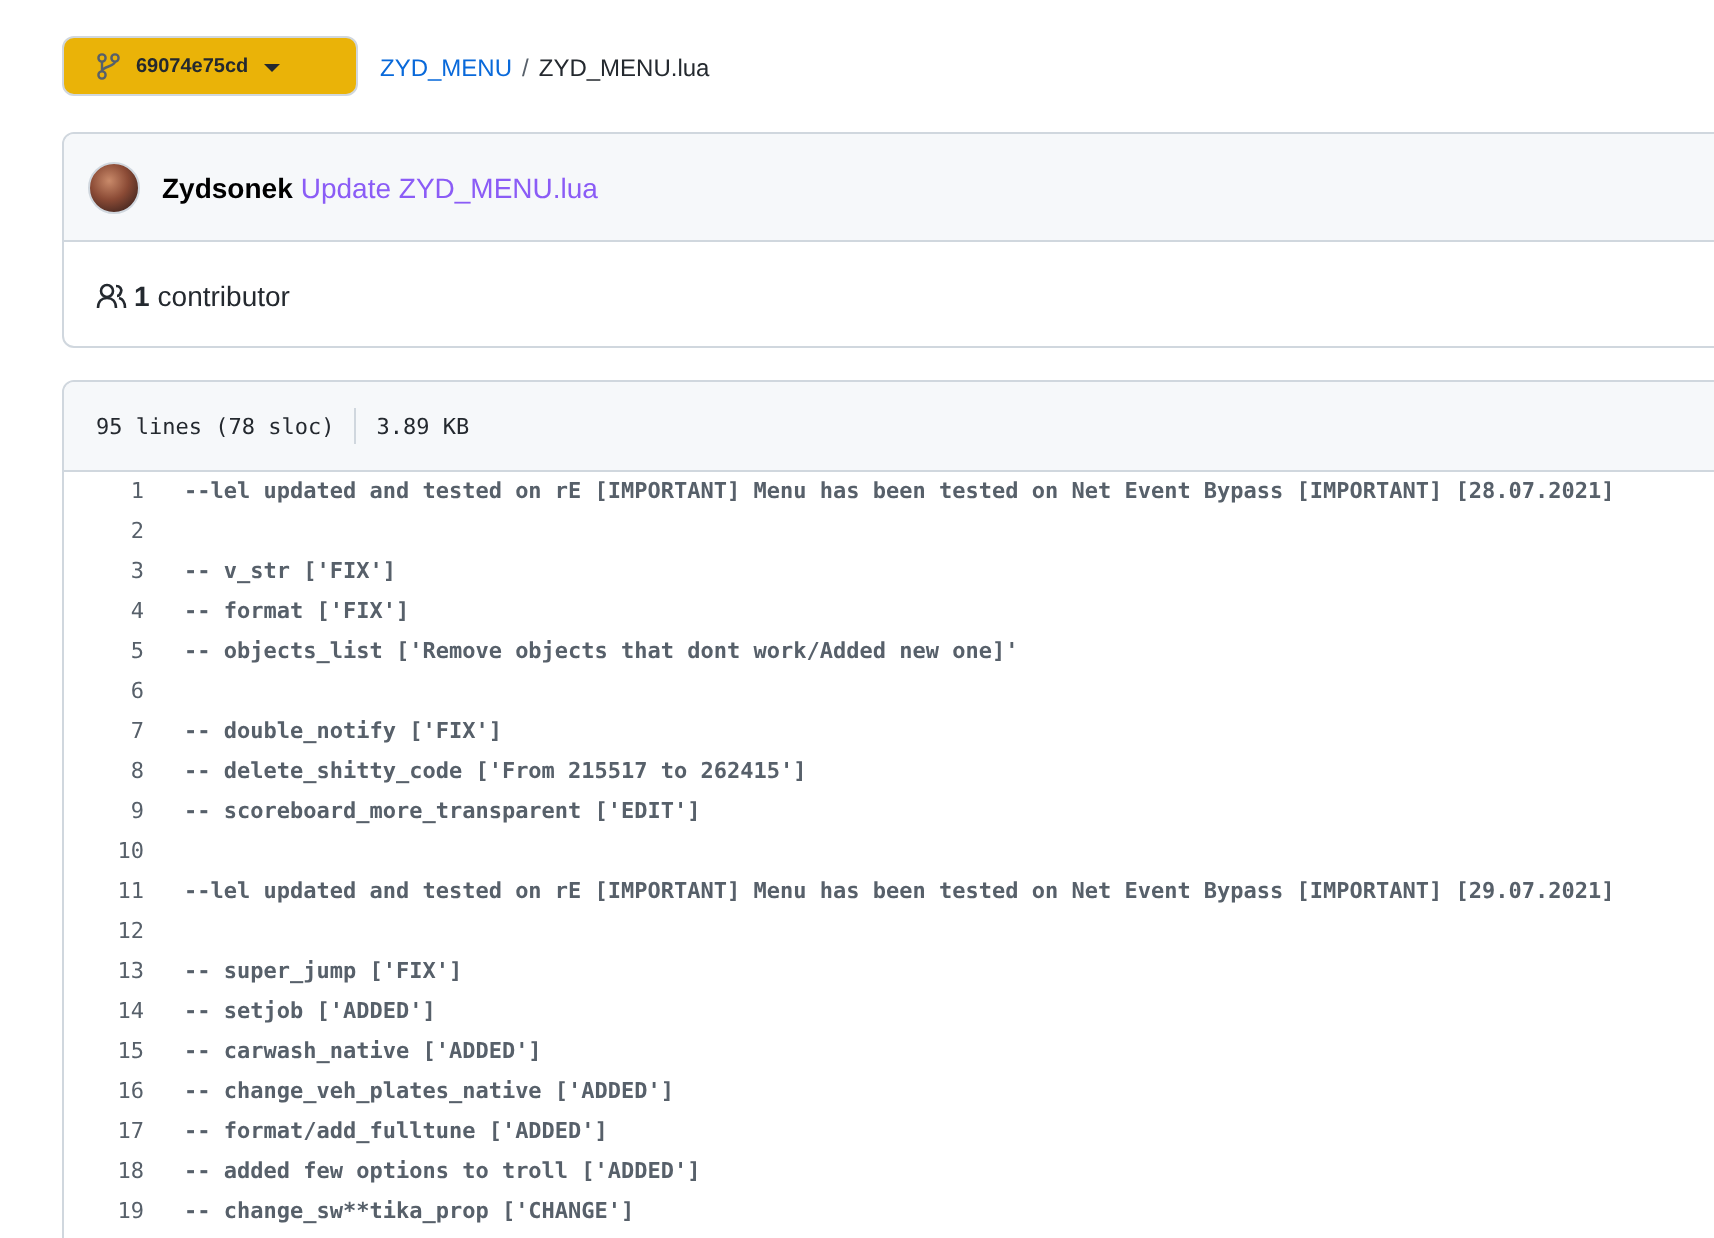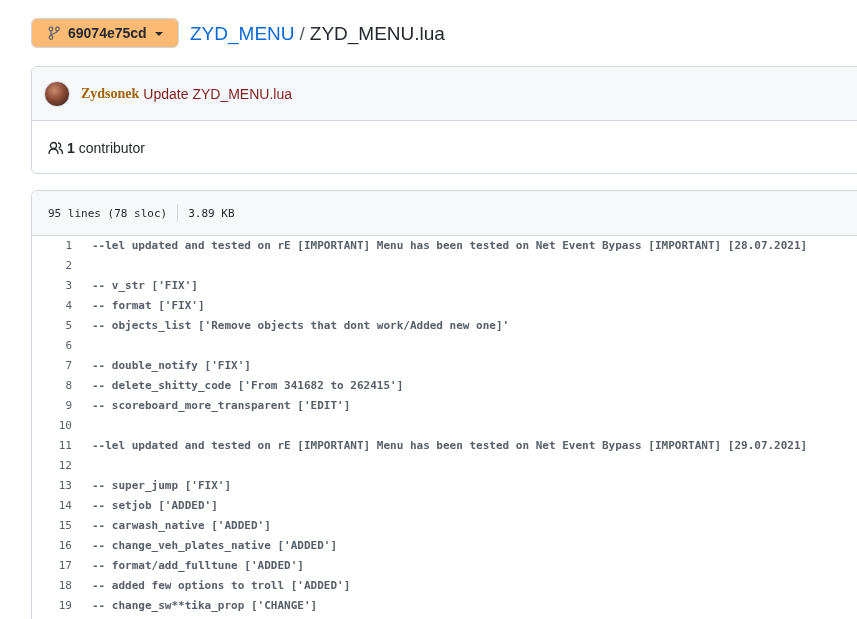--- a/index.html
+++ b/index.html
@@ -7,36 +7,36 @@
       width: 857px; height: 619px; overflow: hidden;
       background: #ffffff;
       font-family: "Liberation Sans", sans-serif;
       color: #24292f;
       position: relative;
     }
     .branch-btn {
       position: absolute; left: 31px; top: 18px;
       width: 148px; height: 30px; box-sizing: border-box;
       border: 1px solid #d0d7de; border-radius: 6px;
-      background: #fdba74;
+      background: #eab308;
       display: flex; align-items: center;
       padding-left: 16px;
-      font-size: 14px; font-weight: 600; color: #24292f;
+      font-size: 10px; font-weight: 600; color: #24292f;
       cursor: pointer;
     }
     .branch-btn svg { margin-right: 8px; }
     .branch-btn .caret {
       display: inline-block; width: 0; height: 0;
       border-left: 4px solid transparent; border-right: 4px solid transparent;
       border-top: 4px solid #24292f;
       margin-left: 8px; margin-top: 2px;
     }
     .breadcrumb {
       position: absolute; left: 190px; top: 24px;
-      font-size: 19px; line-height: 20px;
+      font-size: 12px; line-height: 20px;
     }
     .breadcrumb .repo { color: #0969da; text-decoration: none; }
     .breadcrumb .sep { color: #57606a; margin: 0 5px; }
     .breadcrumb .file { color: #24292f; }
 
     .commit-box {
       position: absolute; left: 31px; top: 66px;
       width: 850px; height: 108px; box-sizing: border-box;
       border: 1px solid #d0d7de; border-radius: 6px;
       overflow: hidden;
@@ -47,22 +47,22 @@
       display: flex; align-items: center;
       padding-left: 12px; box-sizing: border-box;
       font-size: 14px;
     }
     .avatar {
       width: 24px; height: 24px; border-radius: 50%;
       background: radial-gradient(circle at 40% 35%, #c98a6a 0%, #8a4a35 45%, #4a2a22 80%);
       border: 1px solid #d0d7de;
       margin-right: 11px;
     }
-    .author { font-weight: 700; color: #a16207; margin-right: 4px; font-family: Liberation Serif, serif; }
-    .commit-msg { color: #7f1d1d; }
+    .author { font-weight: 700; color: #000000; margin-right: 4px; }
+    .commit-msg { color: #8b5cf6; }
     .contrib {
       height: 53px; display: flex; align-items: center;
       padding-left: 16px; font-size: 14px; color: #24292f;
     }
     .contrib svg { margin-right: 3px; }
     .contrib .count { font-weight: 600; margin-right: 4px; }
 
     .file-box {
       position: absolute; left: 31px; top: 190px;
       width: 850px; height: 460px; box-sizing: border-box;
@@ -158,21 +158,21 @@
       </div>
       <div class="code-line">
         <span class="ln">6</span>
       </div>
       <div class="code-line">
         <span class="ln">7</span>
         <span class="lc">-- double_notify ['FIX']</span>
       </div>
       <div class="code-line">
         <span class="ln">8</span>
-        <span class="lc">-- delete_shitty_code ['From 341682 to 262415']</span>
+        <span class="lc">-- delete_shitty_code ['From 215517 to 262415']</span>
       </div>
       <div class="code-line">
         <span class="ln">9</span>
         <span class="lc">-- scoreboard_more_transparent ['EDIT']</span>
       </div>
       <div class="code-line">
         <span class="ln">10</span>
         <span class="lc"></span>
       </div>
       <div class="code-line">

